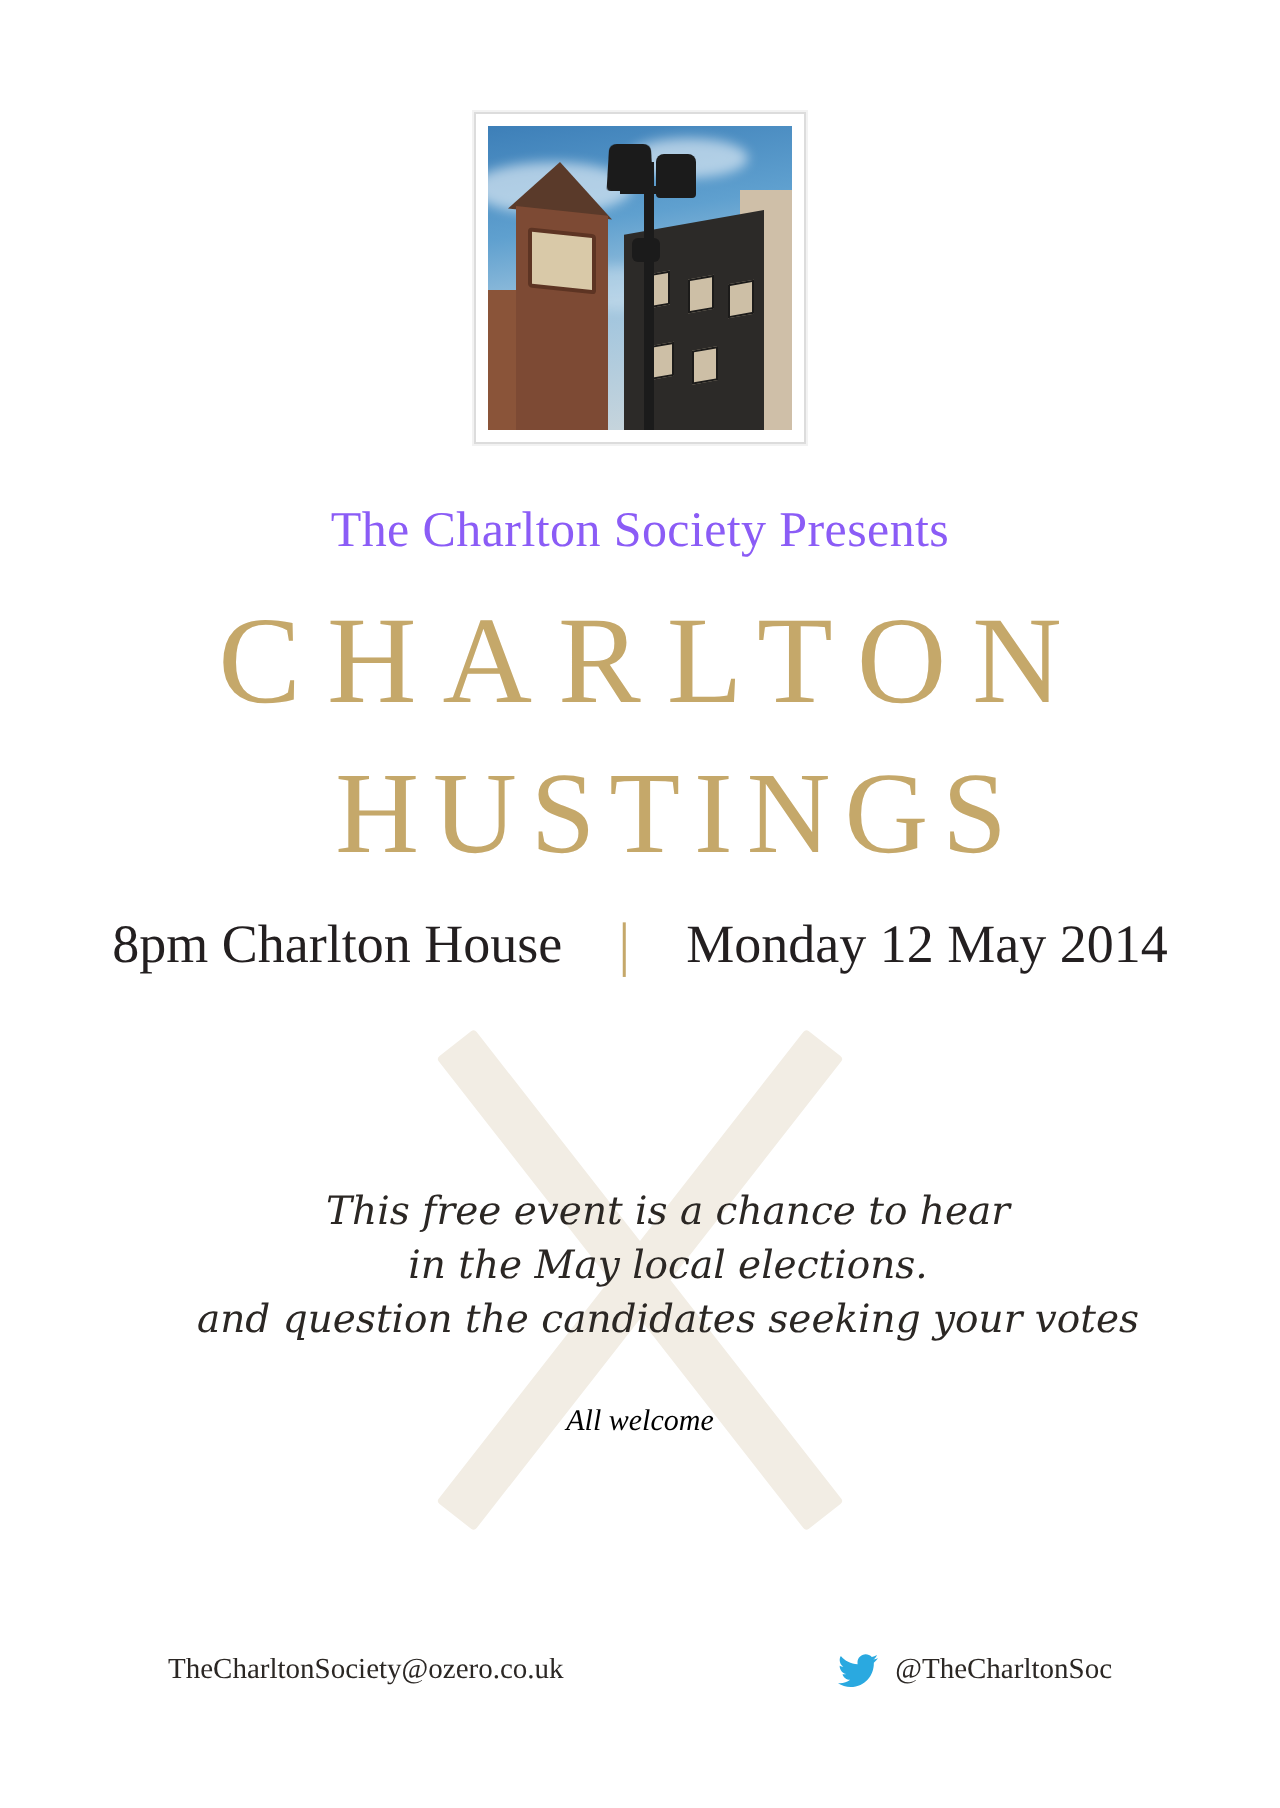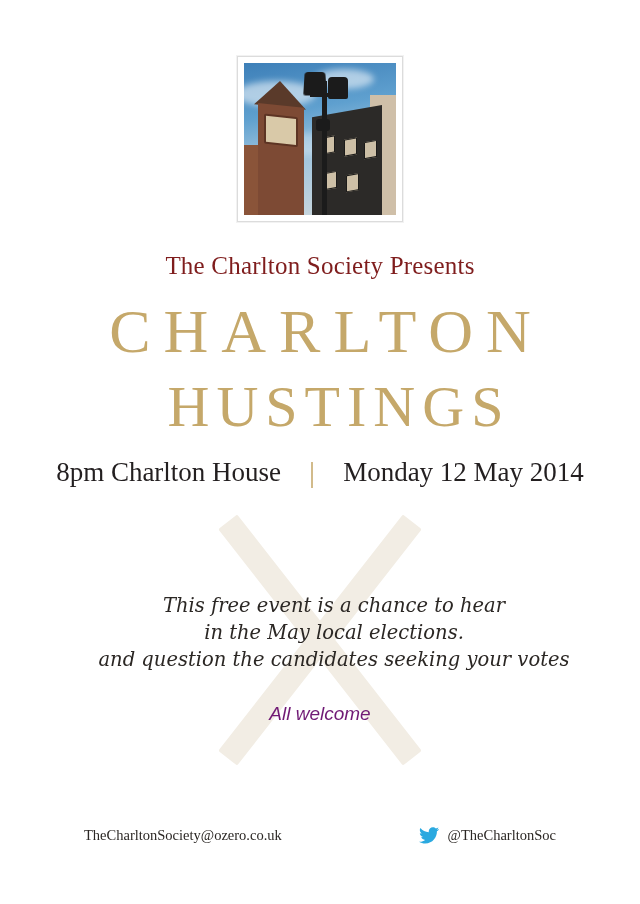--- a/index.html
+++ b/index.html
@@ -171,21 +171,21 @@
   }
 
   
   .presents {
     position: absolute;
     top: 252px;
     width: 100%;
     text-align: center;
     font-size: 25px;
     letter-spacing: 0.2px;
-    color: #7f1d1d;
+    color: #8b5cf6;
   }
   .title-1 {
     position: absolute;
     top: 300px;
     width: 100%;
     text-align: center;
     font-size: 62px;
     letter-spacing: 13px;
     color: #c5a86a;
     text-indent: 13px;
@@ -255,24 +255,24 @@
     font-size: 19.5px;
     line-height: 27px;
     color: #2b2724;
   }
   .body-copy div { white-space: nowrap; margin-left: 28px; }
   .all-welcome {
     position: absolute;
     top: 703px;
     width: 100%;
     text-align: center;
-    font-family: Liberation Sans, sans-serif;
+    font-family: Liberation Serif, serif;
     font-style: italic;
-    font-size: 19px;
-    color: #701a75;
+    font-size: 15px;
+    color: #000000;
   }
 
   
   .footer {
     position: absolute;
     left: 0;
     right: 0;
     top: 822px;
     height: 26px;
     padding: 0 84px;

